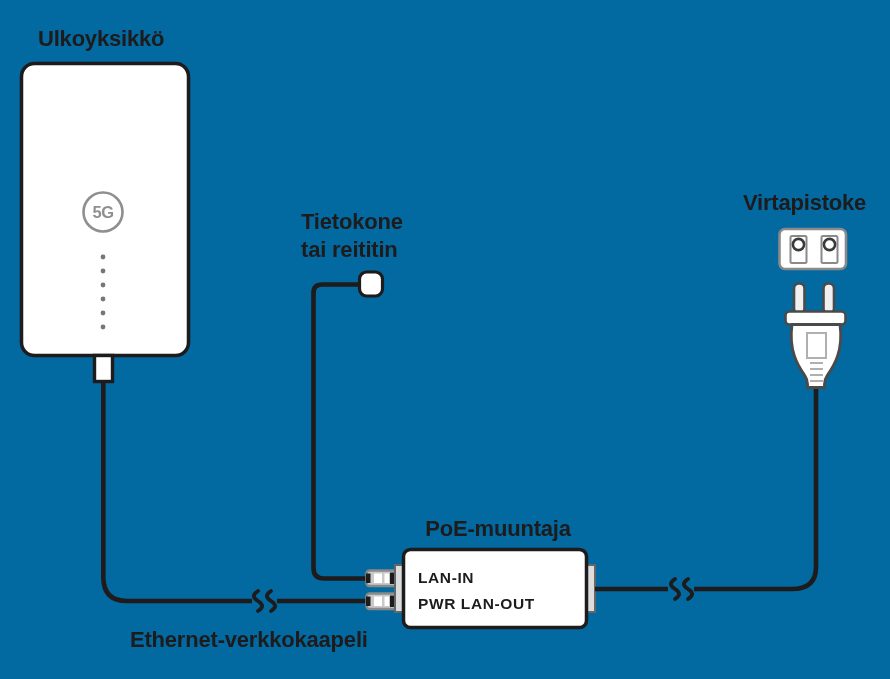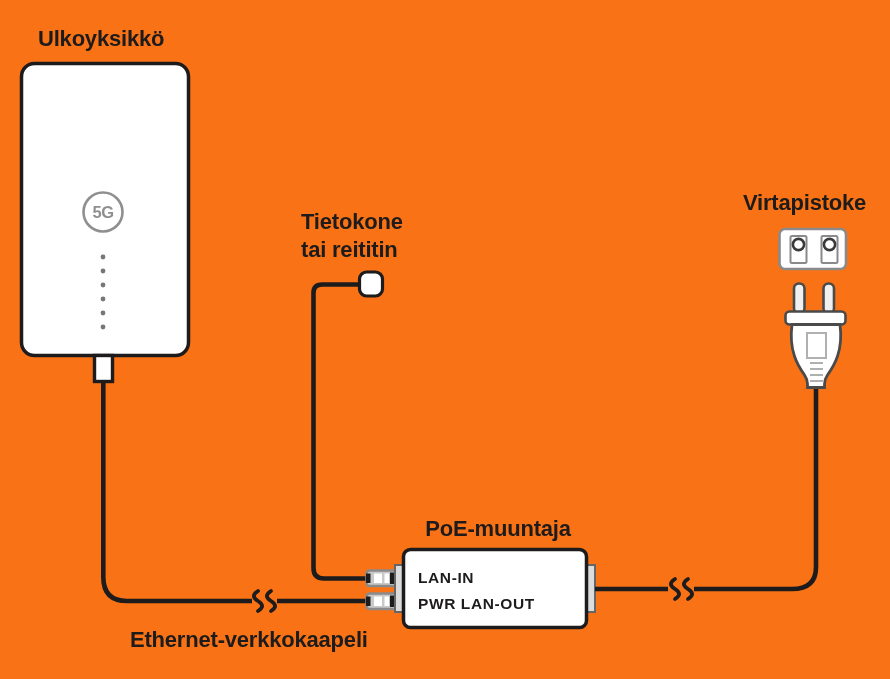--- a/index.html
+++ b/index.html
@@ -4,21 +4,21 @@
 <style>
   html, body {
     margin: 0;
     padding: 0;
     background: #ffffff;
   }
   .stage {
     position: relative;
     width: 890px;
     height: 679px;
-    background: #f97316;
+    background: #0369a1;
     overflow: hidden;
   }
   svg { display: block; }
 
   .lbl {
     font-family: "Liberation Sans", sans-serif;
     font-size: 22px;
     font-weight: 700;
     fill: #1d1b1b;
     letter-spacing: -0.2px;

